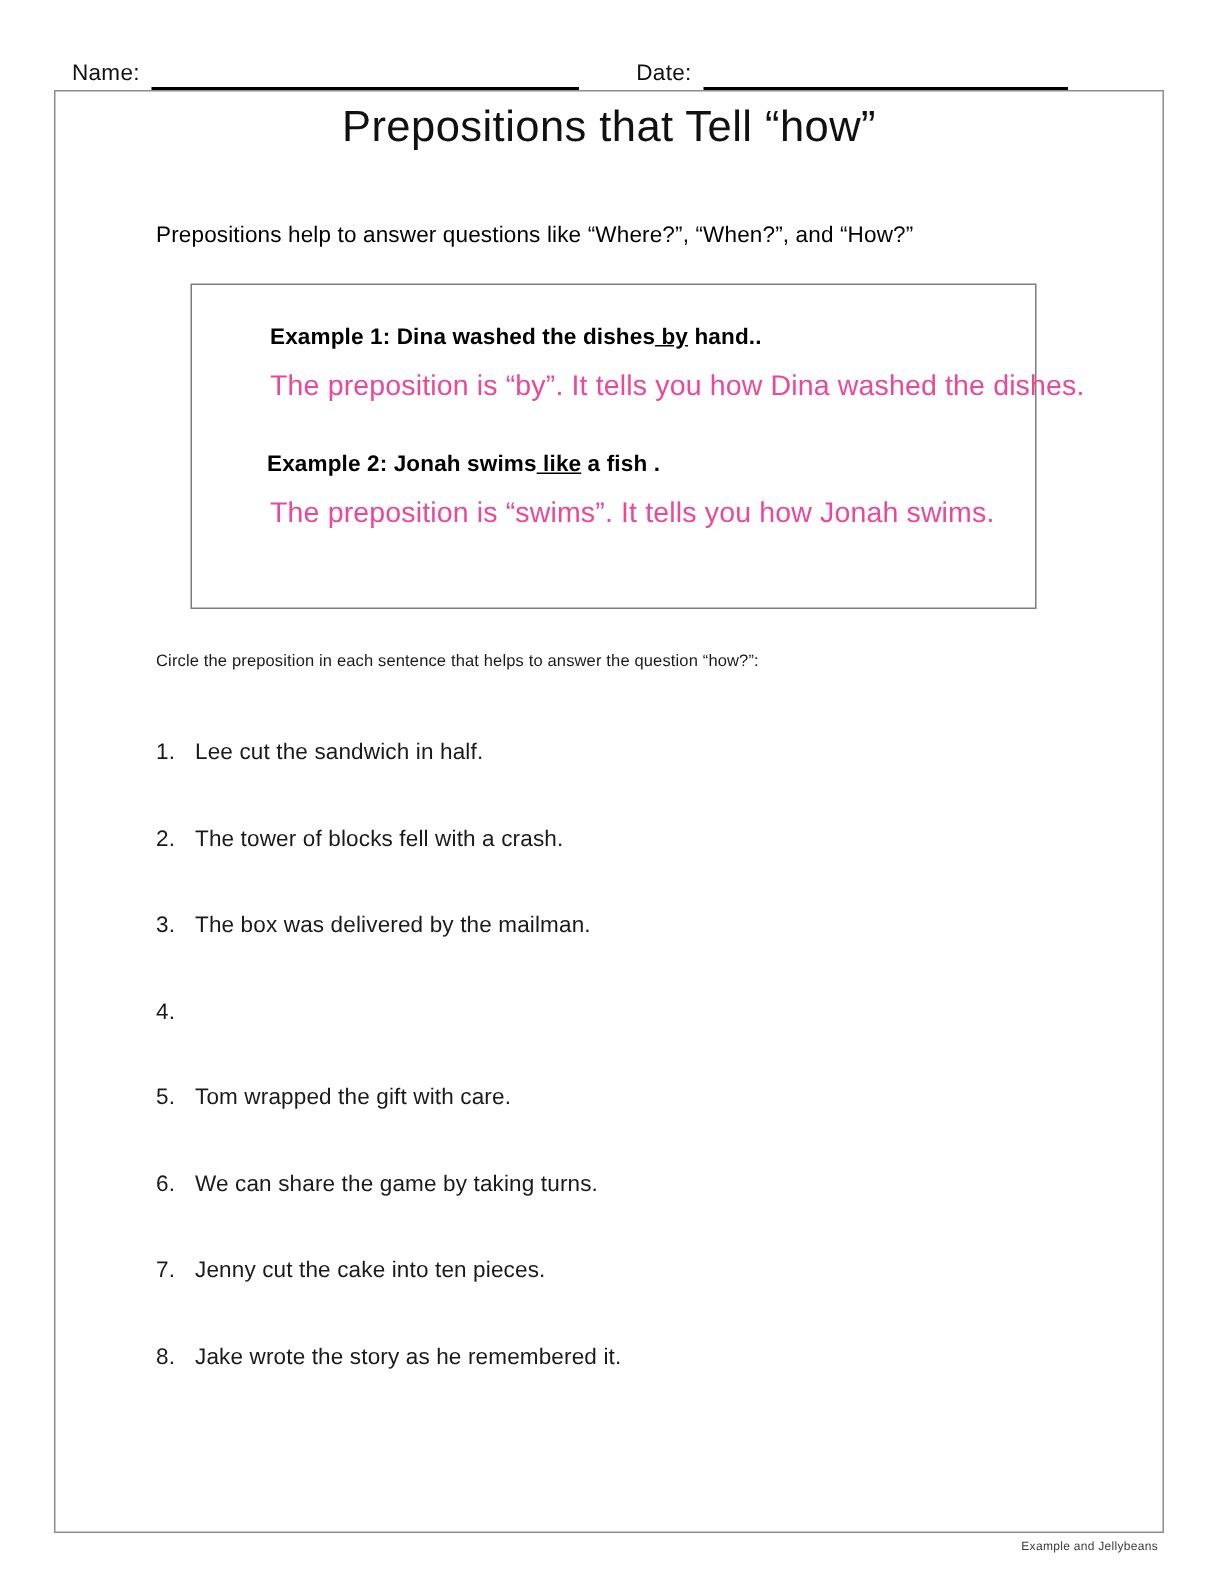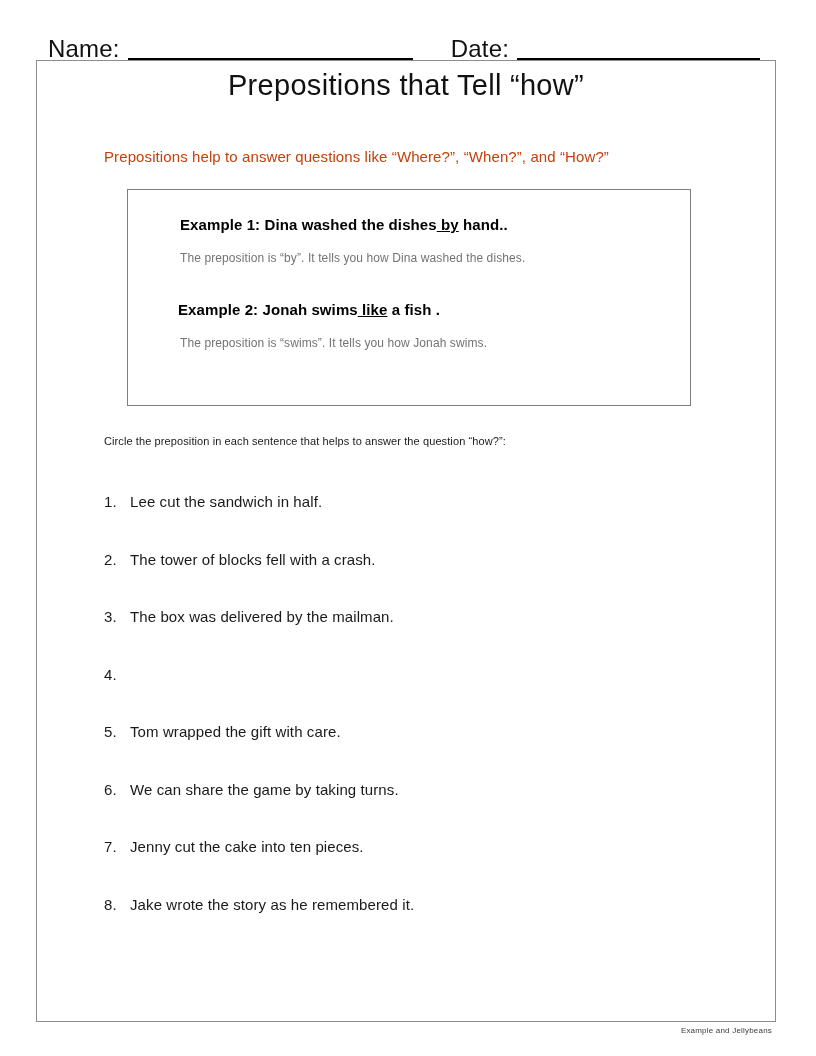--- a/index.html
+++ b/index.html
@@ -25,21 +25,21 @@
     width: 720px;
     height: 30px;
     display: flex;
     align-items: flex-end;
   }
   .field {
     display: flex;
     align-items: flex-end;
   }
   .field-label {
-    font-size: 24px;
+    font-size: 15px;
     line-height: 22px;
     letter-spacing: 0.2px;
     white-space: nowrap;
     color: #111111;
   }
   .field-rule {
     display: inline-block;
     border-bottom: 2px solid #000000;
     height: 16px;
     margin-left: 8px;
@@ -73,21 +73,21 @@
     color: #111111;
   }
 
   .intro-line {
     position: absolute;
     left: 67px;
     top: 85px;
     font-size: 15px;
     line-height: 22px;
     letter-spacing: 0.1px;
-    color: #c2410c;
+    color: #000000;
   }
 
   
   .example-box {
     position: absolute;
     left: 90px;
     top: 128px;
     width: 564px;
     height: 217px;
     border: 1px solid #7d7d7d;
@@ -99,24 +99,24 @@
     white-space: nowrap;
   }
   .ex-head {
     font-size: 15px;
     line-height: 20px;
     font-weight: bold;
     letter-spacing: 0.1px;
     color: #000000;
   }
   .ex-body {
-    font-size: 12px;
+    font-size: 19px;
     line-height: 20px;
     letter-spacing: 0.1px;
-    color: #737373;
+    color: #ec4899;
   }
   .ex1-head { left: 52px; top: 25px; }
   .ex1-body { left: 52px; top: 58px; }
   .ex2-head { left: 50px; top: 110px; }
   .ex2-body { left: 52px; top: 143px; }
   .uline { text-decoration: underline; }
 
   
   .directions {
     position: absolute;

